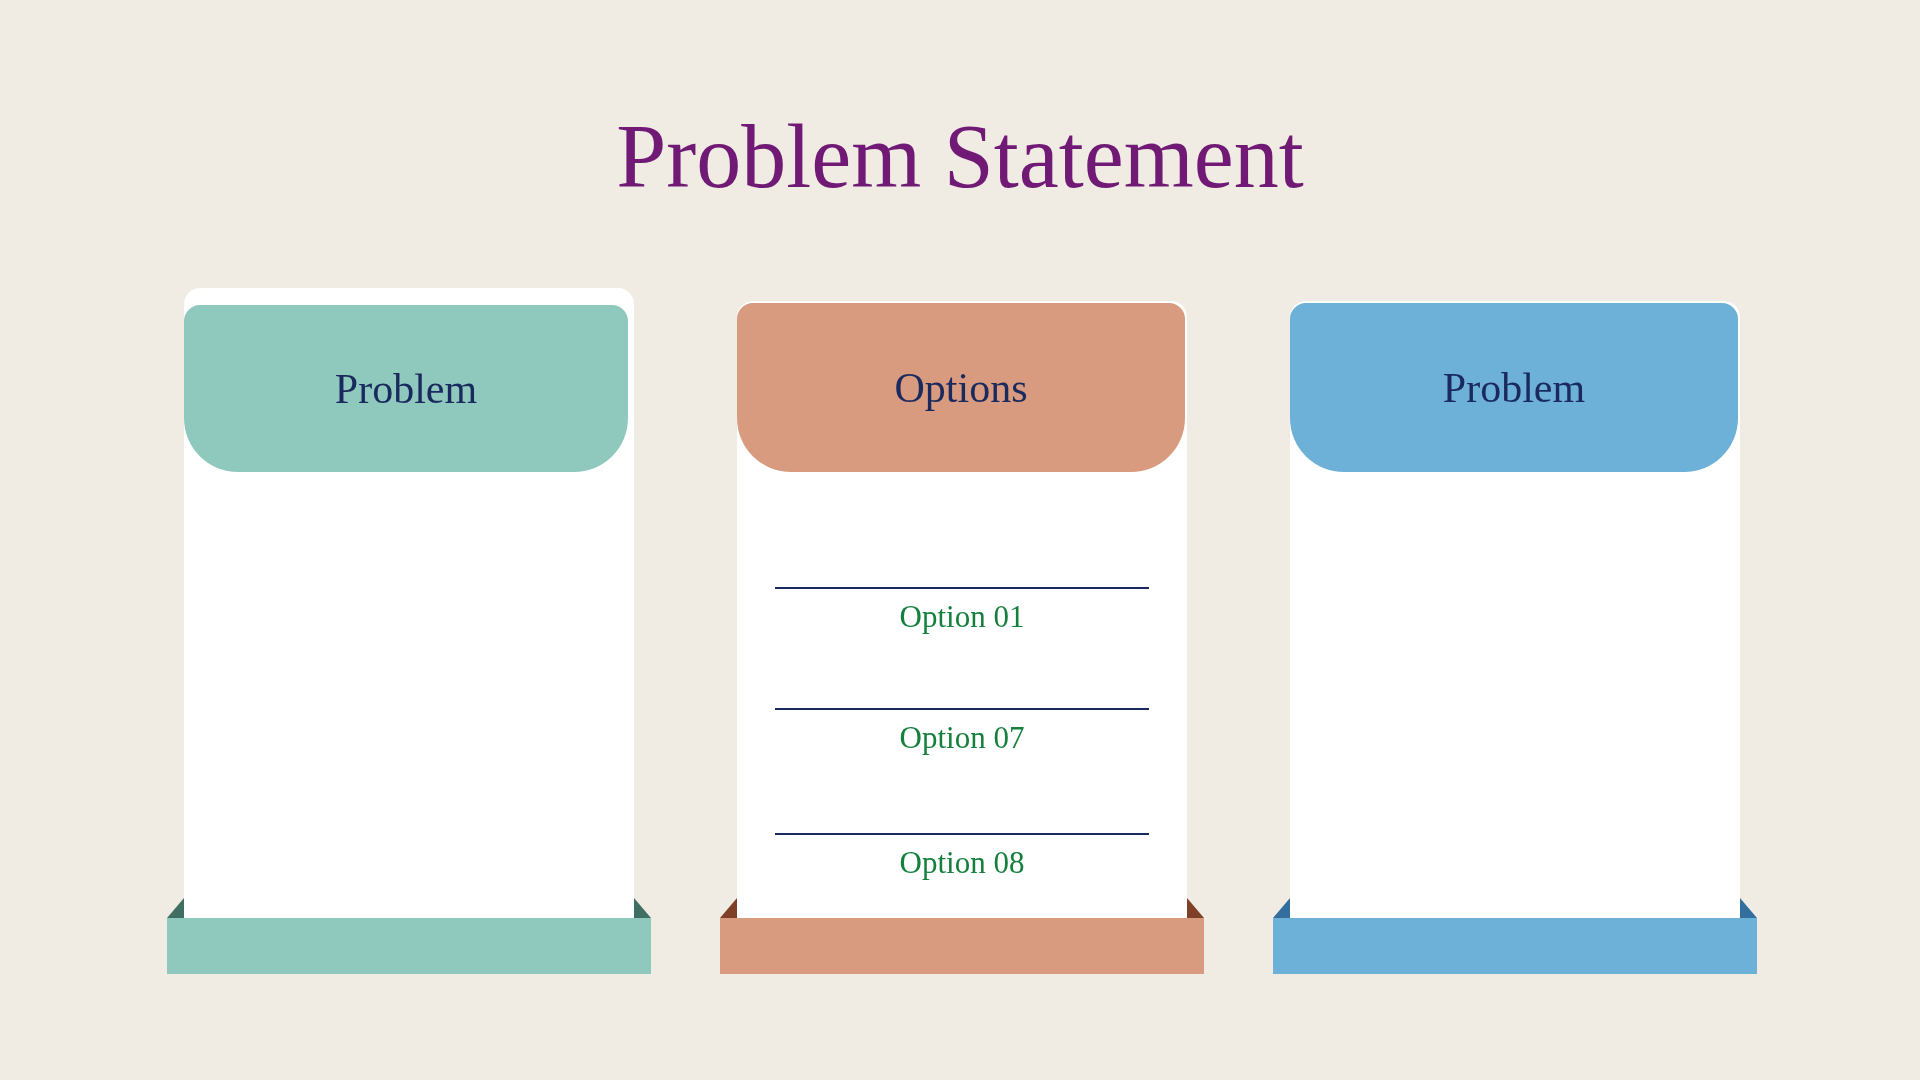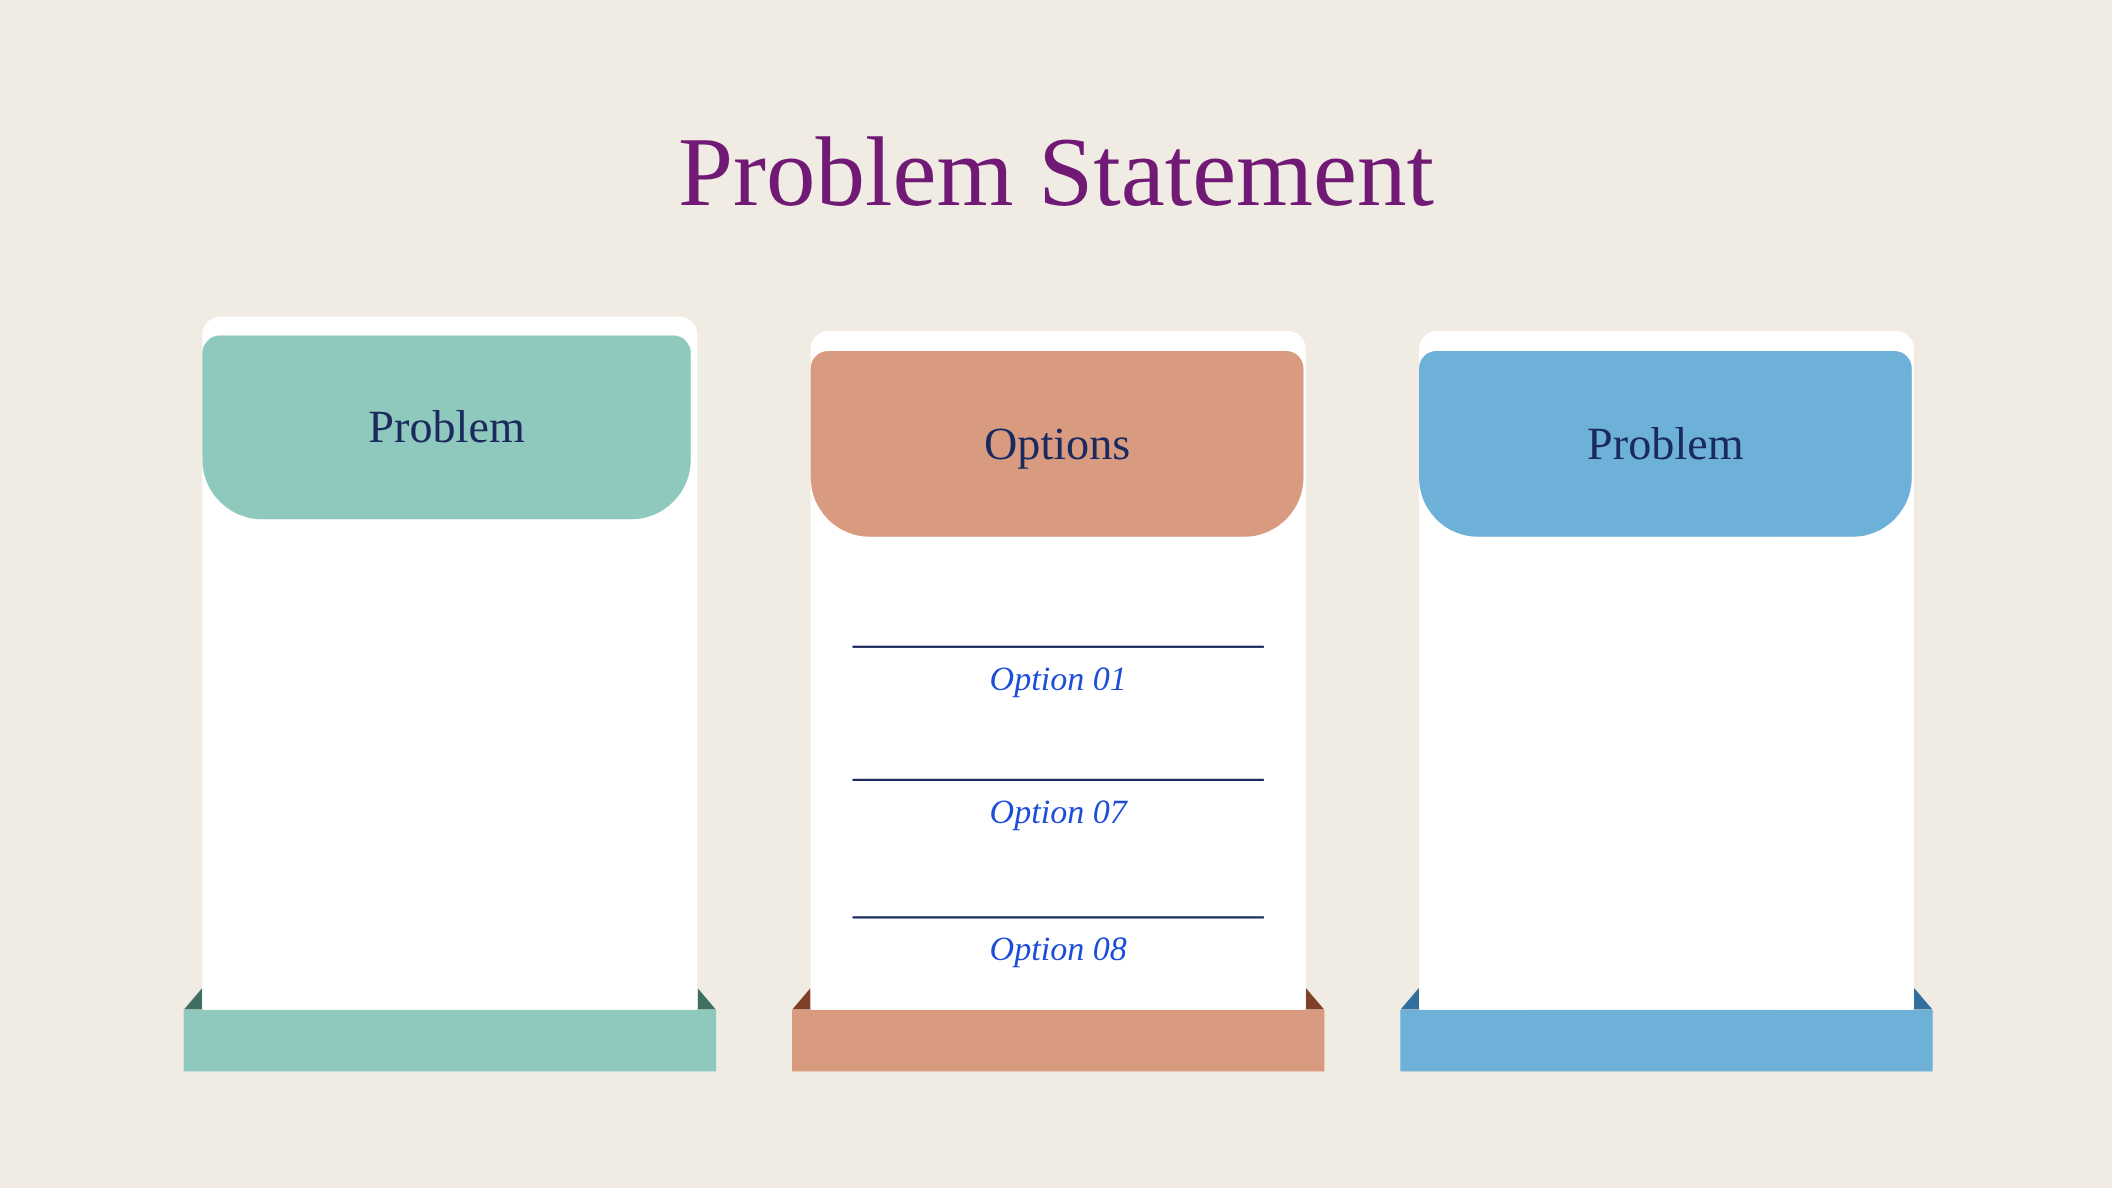--- a/index.html
+++ b/index.html
@@ -45,21 +45,21 @@
   .card-header {
     position: absolute;
     left: 17px;
     background: var(--accent);
     border-radius: 16px 16px 54px 54px;
     display: flex;
     align-items: center;
     justify-content: center;
   }
   #card-problem .card-header { top: 17px; width: 444px; height: 167px; }
-  #card-options .card-header, #card-solution .card-header { top: 31px; width: 448px; height: 169px; }
+  #card-options .card-header, #card-solution .card-header { top: 15px; width: 448px; height: 169px; }
 
   .card-header-label {
     font-size: 42px;
     color: #1B2A5E;
   }
 
   .card-footer {
     position: absolute;
     left: 0;
     top: 630px;
@@ -85,22 +85,21 @@
     border-top: 2px solid #1B2A5E;
     padding-top: 10px;
     text-align: center;
   }
   .option-row.row-0 { top: 299px; }
   .option-row.row-1 { top: 420px; }
   .option-row.row-2 { top: 545px; }
 
   .option-label {
     font-size: 31px;
-    color: #1d4ed8;
-    font-style: italic;
+    color: #15803d;
   }
 </style>
 </head>
 <body style="background: rgb(240, 235, 227);">
 
 <h1 class="slide-title">Problem Statement</h1>
 
 <div class="card" id="card-problem" style="--accent: #8FC9BD; --accent-dark: #3F6F63;">
   <div class="fold fold-left"></div>
   <div class="fold fold-right"></div>

